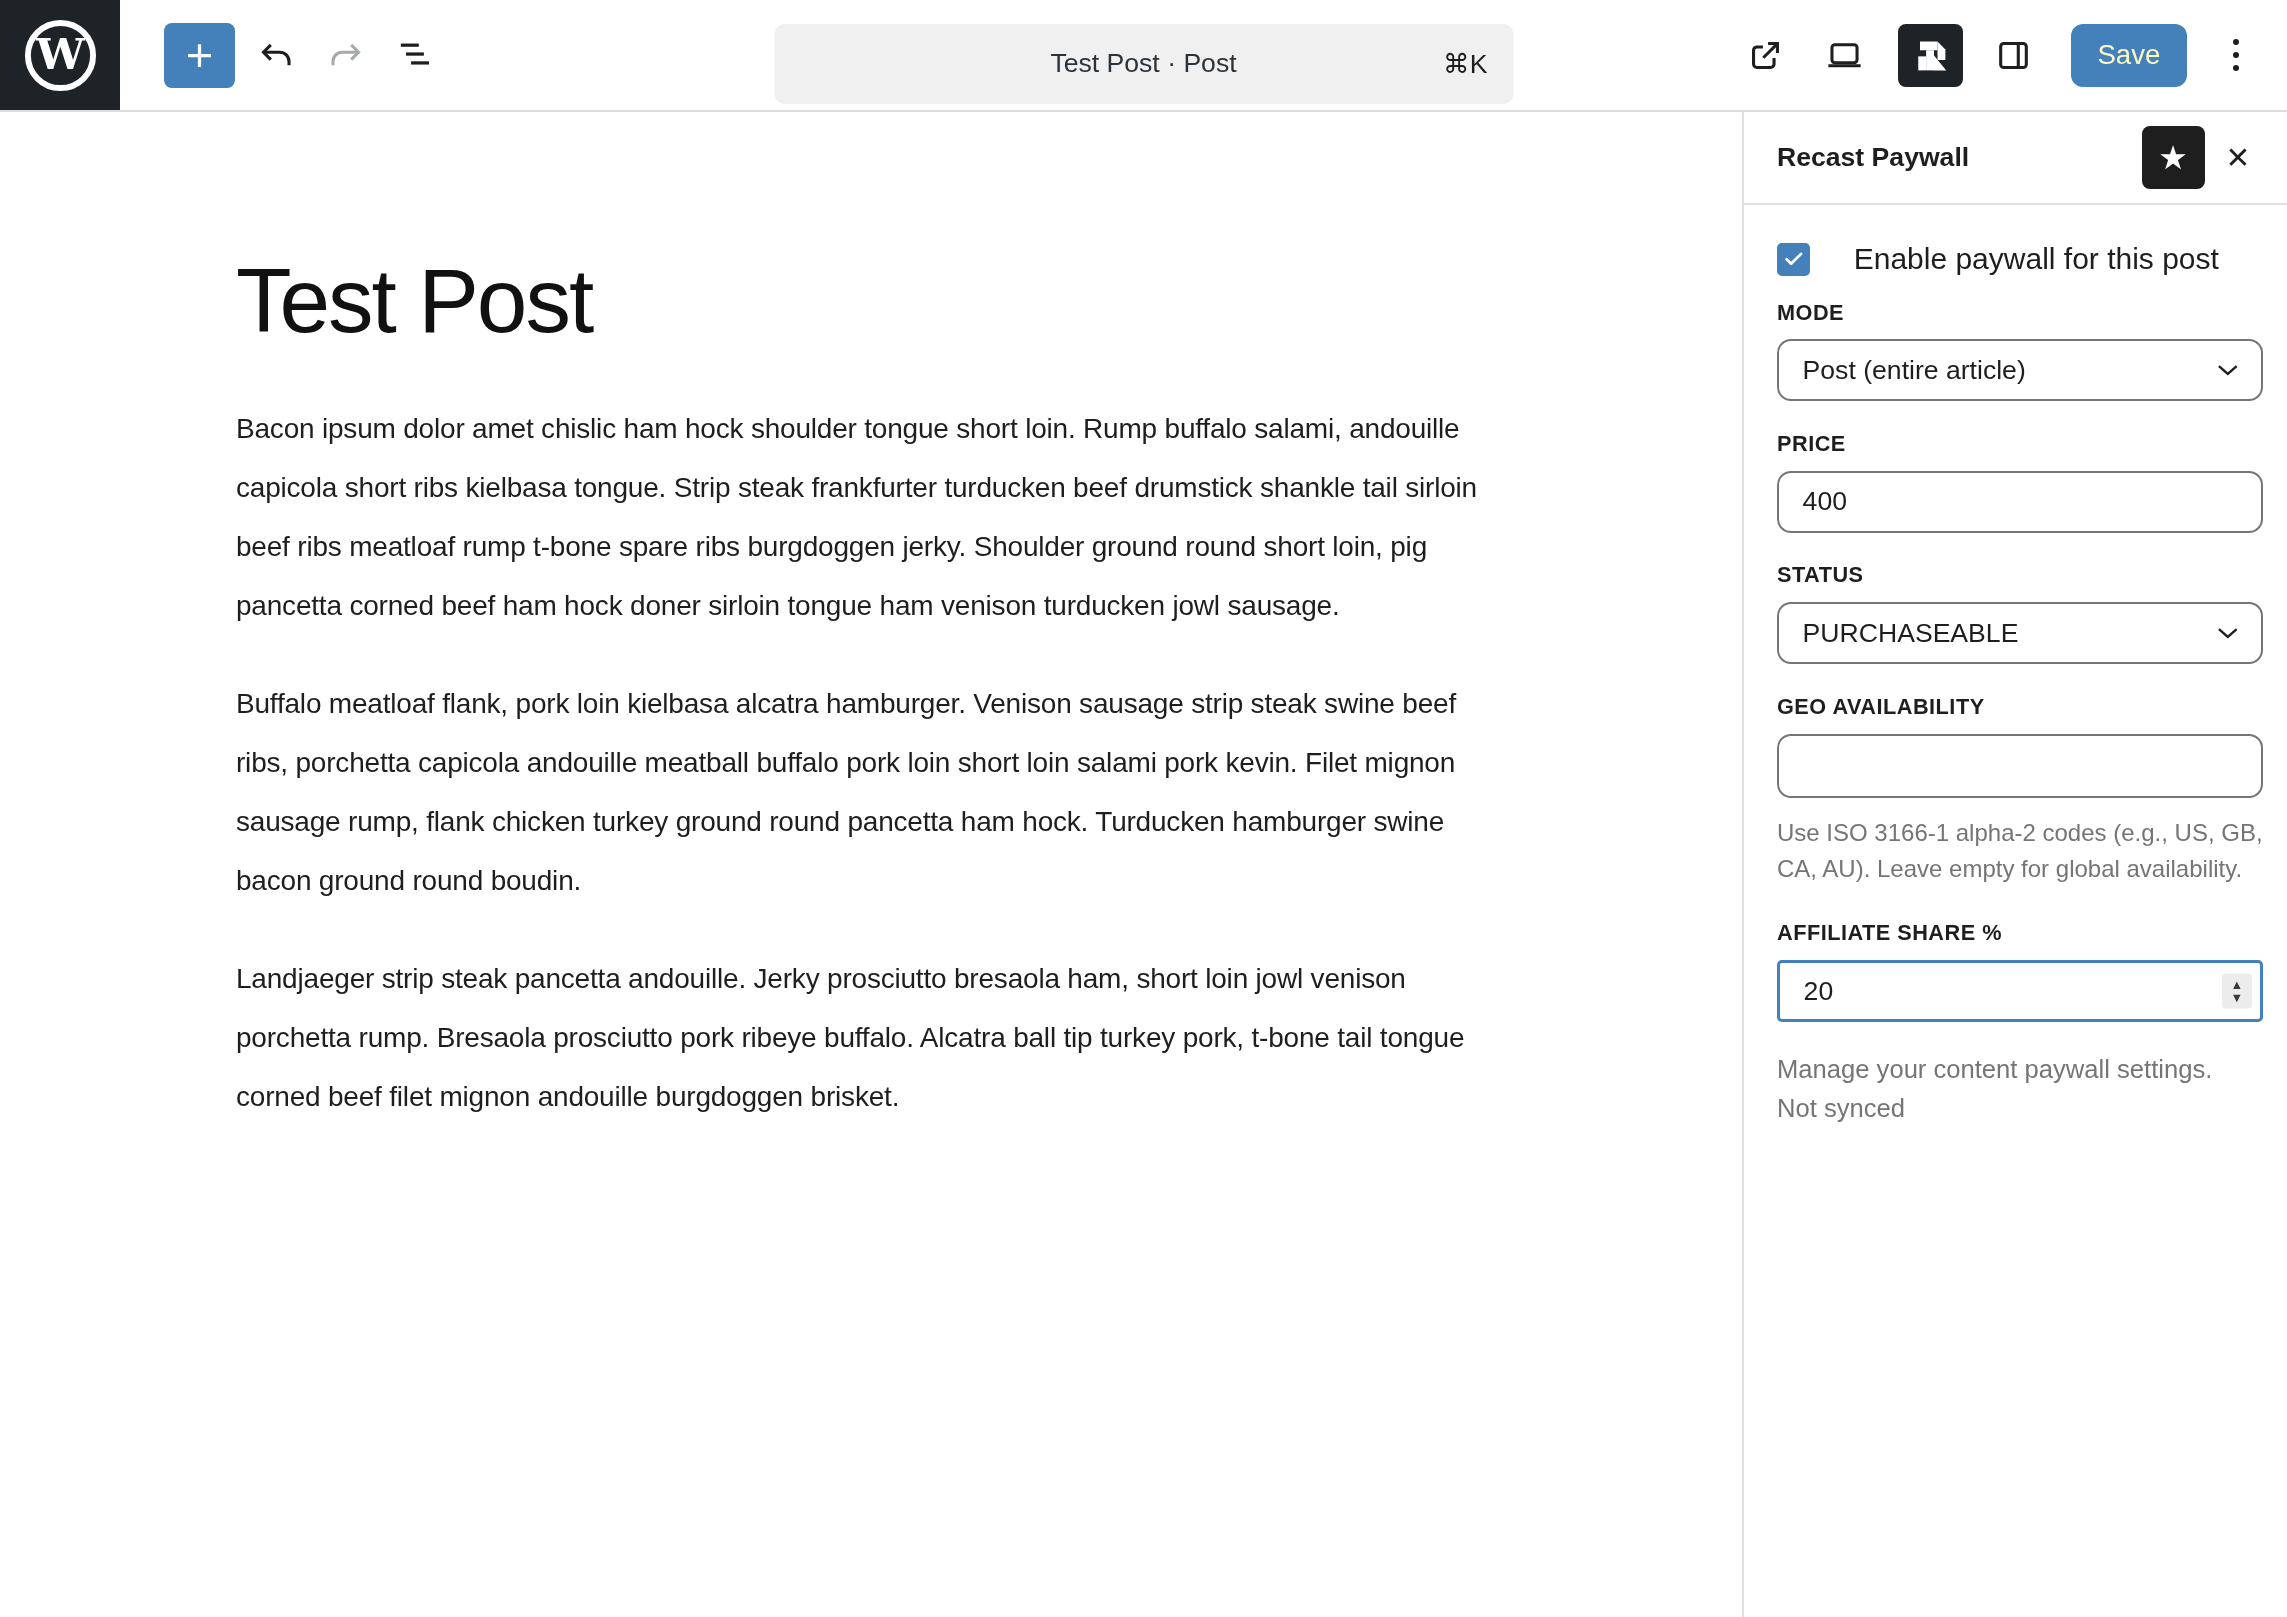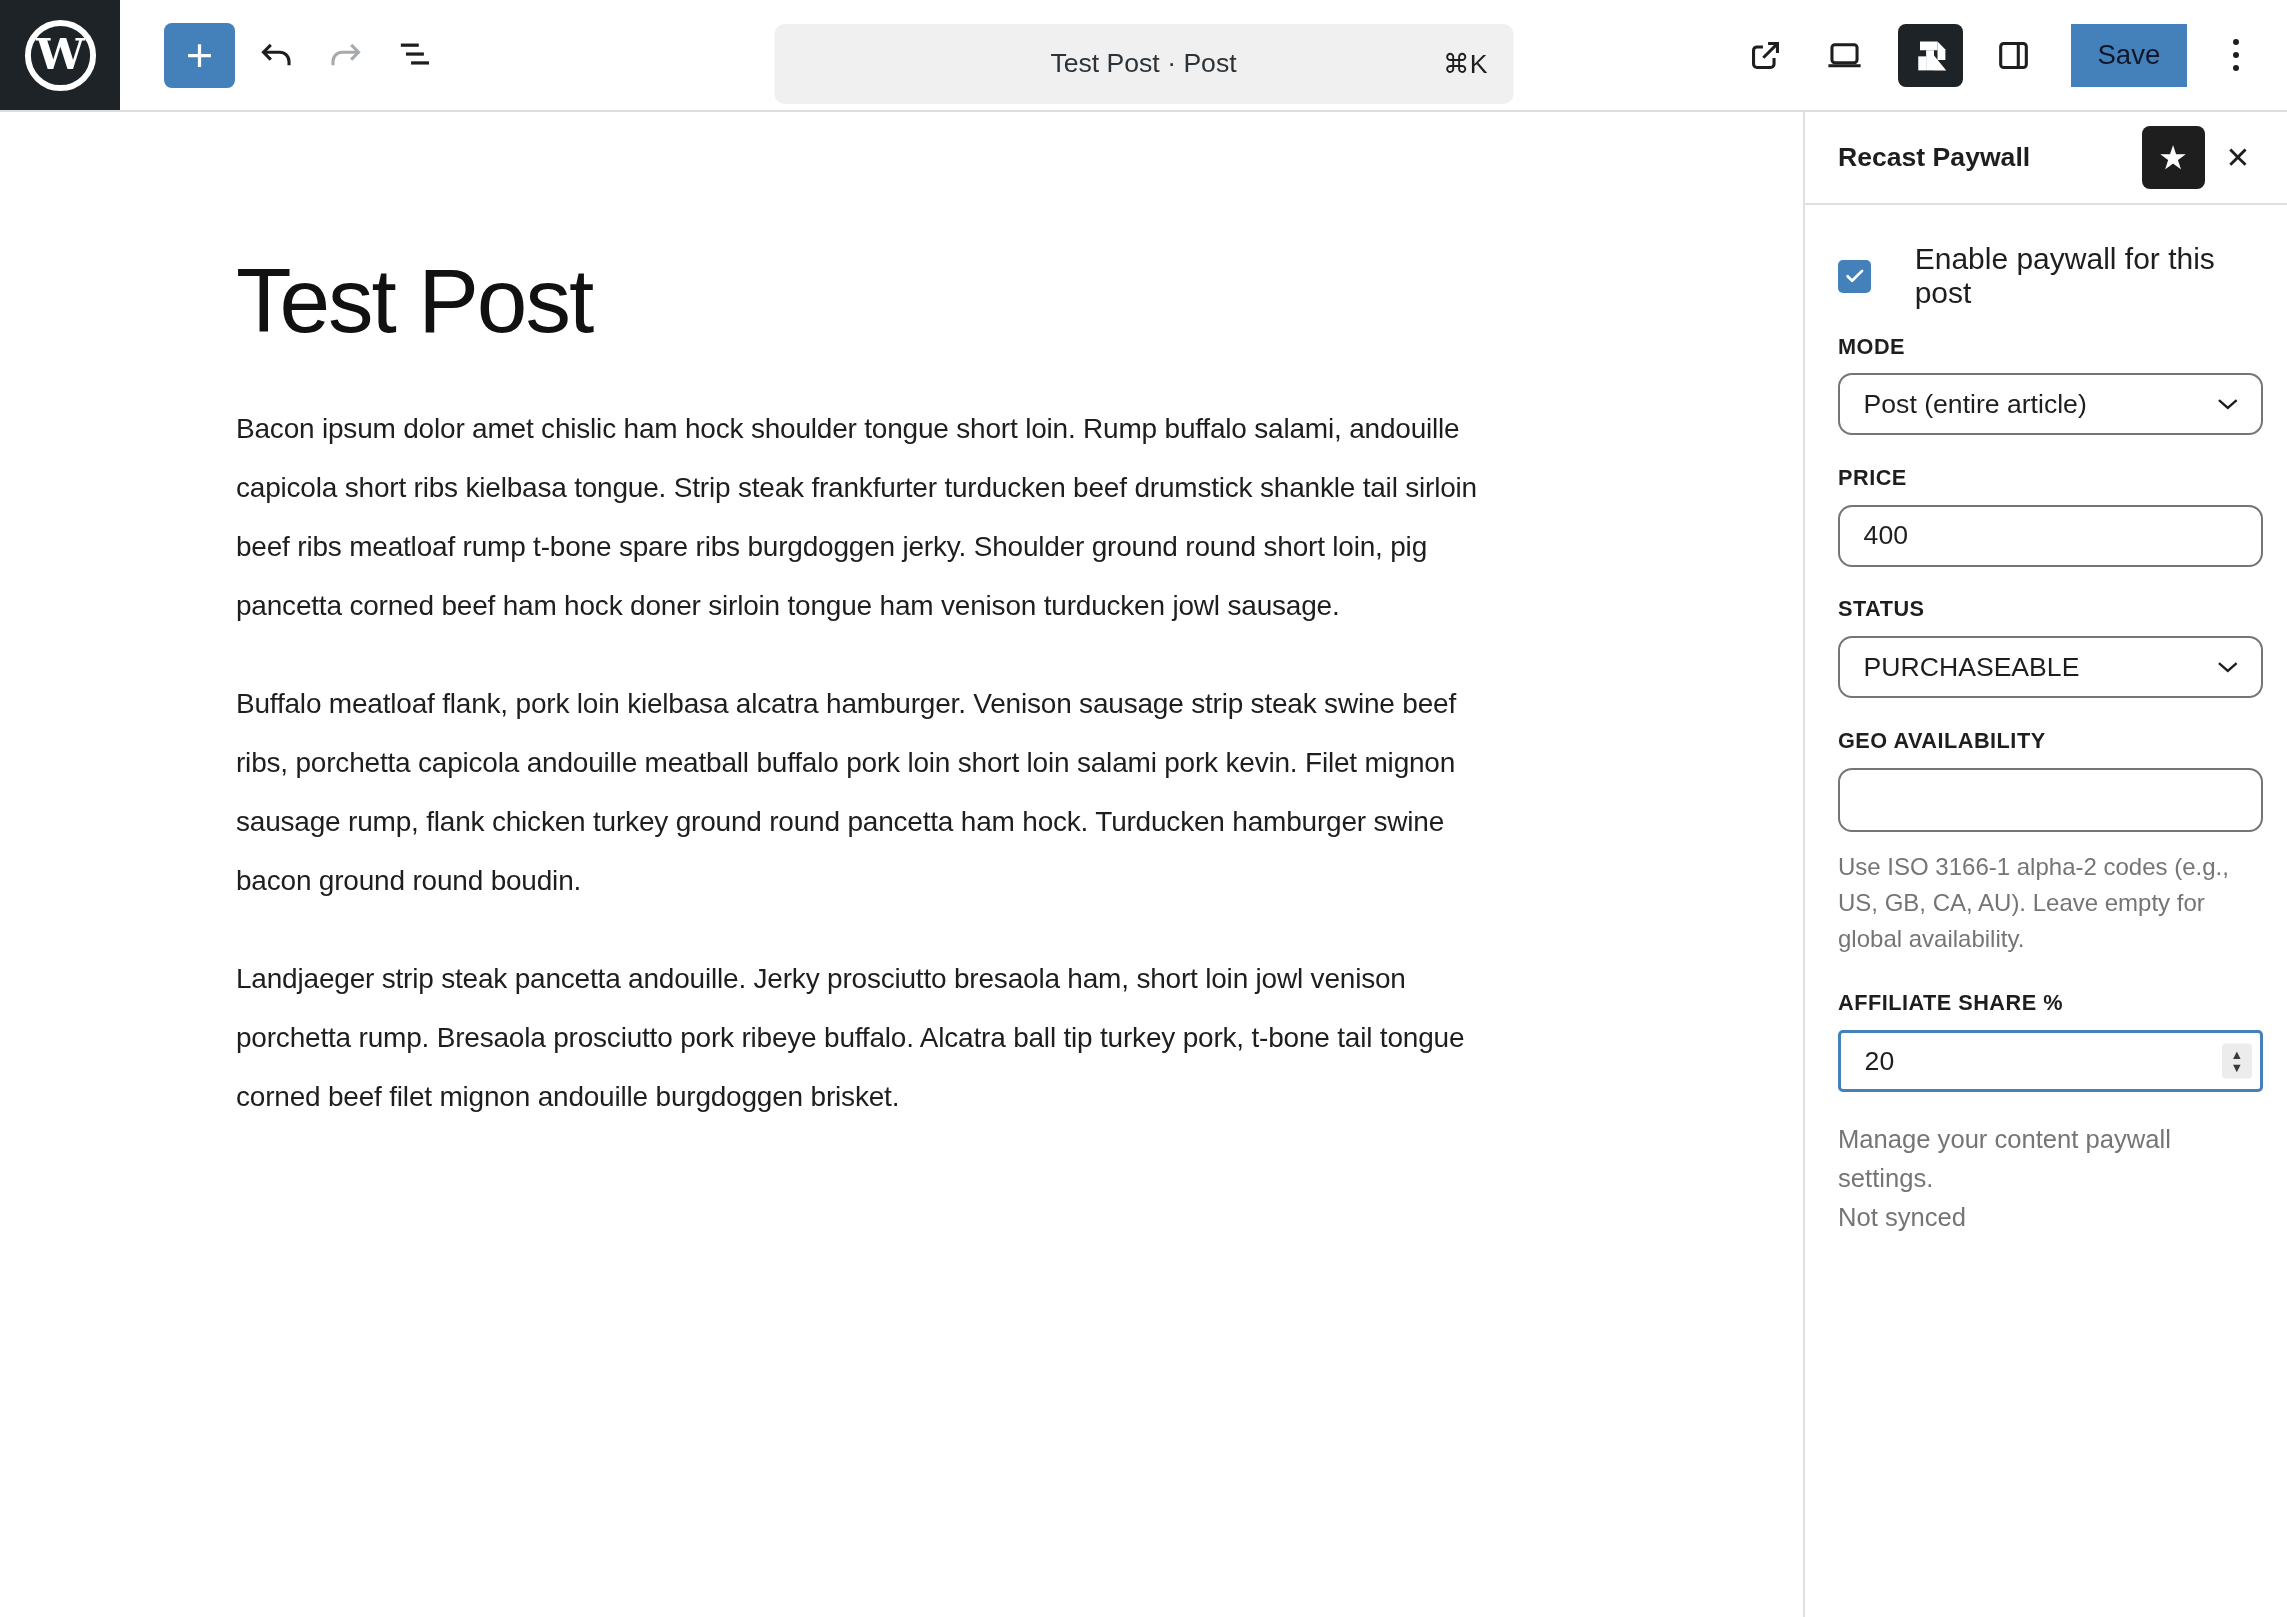--- a/index.html
+++ b/index.html
@@ -22,38 +22,38 @@
   .command-box { position:absolute; left:50%; top:23.6px; transform:translateX(-50%);
     width:739px; height:80px; background:#f0f0f1; border-radius:9.9px;
     display:flex; align-items:center; justify-content:center; cursor:pointer; }
   .command-box .cmd-title { font-size:26.6px; color:#2c3338; }
   .command-box .cmd-kbd { position:absolute; right:25.6px; font-size:26.6px; color:#1e1e1e; }
 
   .tb-right { margin-left:auto; display:flex; align-items:center; padding-right:31.5px; }
   .tb-right .icon-btn { margin-left:23.6px; }
   .recast-btn { width:65px; height:63px; margin-left:25.6px; border-radius:7.9px; background:#1e2327;
     display:flex; align-items:center; justify-content:center; cursor:pointer; }
-  .save-btn { height:63px; margin-left:29.6px; padding:0 26.6px; border-radius:0; border:none;
-    background:var(--accent); color:#0f172a; font-size:27.6px; font-weight:500;
+  .save-btn { height:63px; margin-left:29.6px; padding:0 26.6px; border-radius:12px; border:none;
+    background:var(--accent); color:#fef9c3; font-size:27.6px; font-weight:500;
     font-family:inherit; cursor:pointer; }
   .kebab { margin-left:29.6px; width:39px; height:55px; display:flex; flex-direction:column;
     align-items:center; justify-content:center; gap:6.9px; cursor:pointer; }
   .kebab i { width:5.9px; height:5.9px; border-radius:50%; background:#1e1e1e; }
 
   
   .canvas { position:absolute; left:0; top:112px; width:1743px; height:1505px;
     background:#fff; padding:138px 16px 0 236px; }
   .post-title { font-size:91px; font-weight:500; letter-spacing:-2px; color:#111;
     line-height:1.12; cursor:text; }
   .post-body { margin-top:47px; width:1277px; }
   .post-body p { font-size:28px; line-height:59px; letter-spacing:-0.2px; color:#1e1e1e;
     margin-bottom:39px; cursor:text; }
 
   
-  .sidebar { position:absolute; right:0; top:112px; width:484px; height:1505px;
+  .sidebar { position:absolute; right:0; top:112px; width:545px; height:1505px;
     background:#fff; border-left:2px solid #e0e0e0; }
   .sb-header { height:93px; border-bottom:2px solid #e0e0e0; display:flex; align-items:center;
     padding:0 27.6px 0 33px; }
   .sb-title { font-size:26.6px; font-weight:600; color:#1e1e1e; flex:1; }
   .star-btn { width:63px; height:63px; border-radius:7.9px; background:#1e1e1e; color:#fff;
     display:flex; align-items:center; justify-content:center; font-size:33px; cursor:pointer; }
   .close-btn { width:43px; height:43px; margin-left:11.8px; display:flex; align-items:center;
     justify-content:center; font-size:29.6px; color:#1e1e1e; cursor:pointer; }
 
   .sb-body { padding:37px 23.6px 0 33px; }

